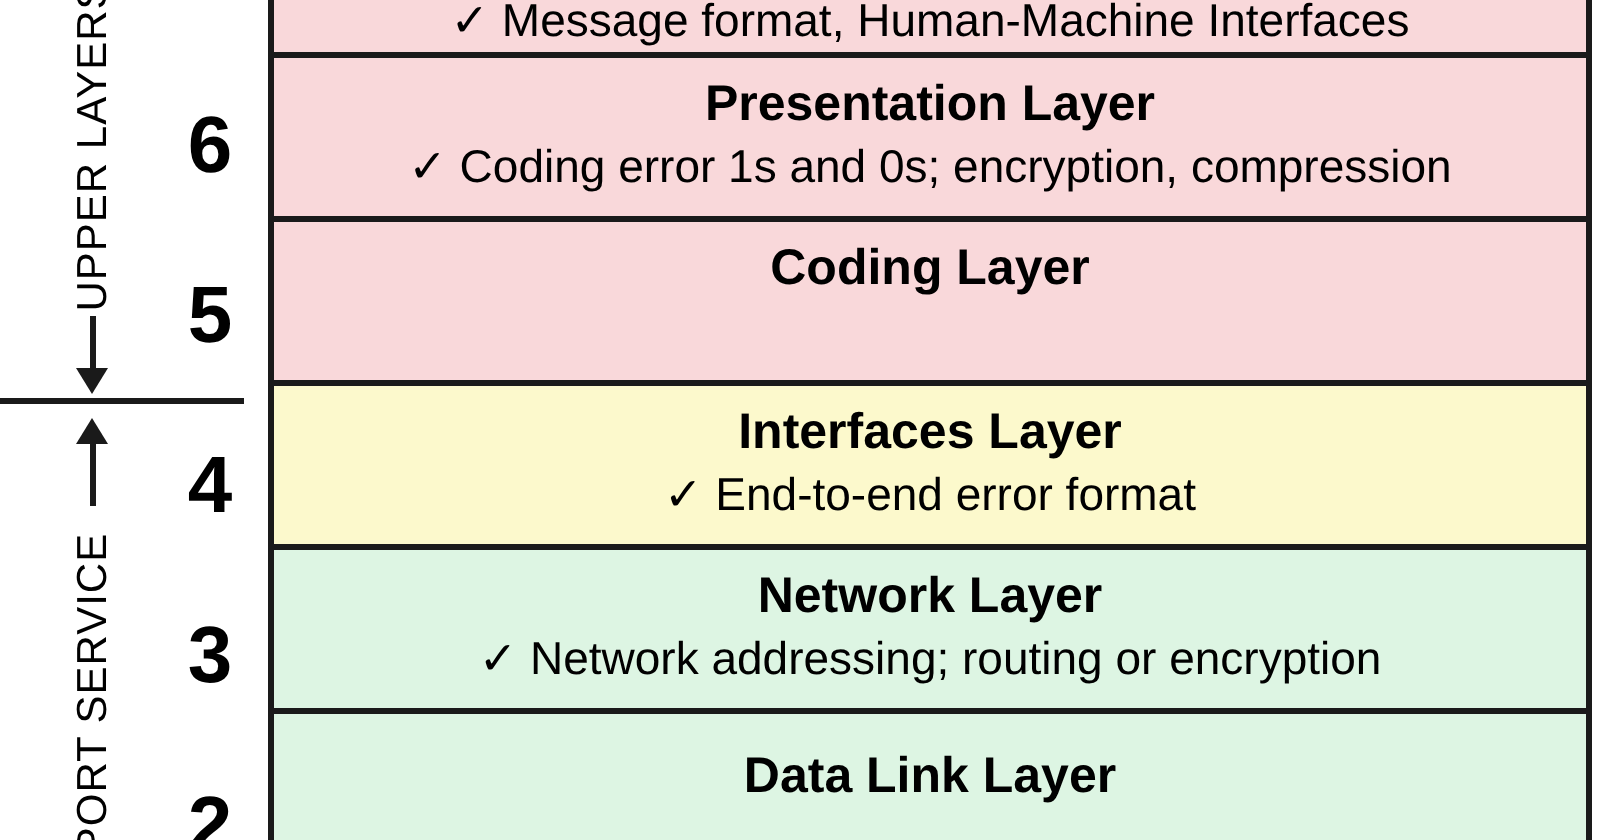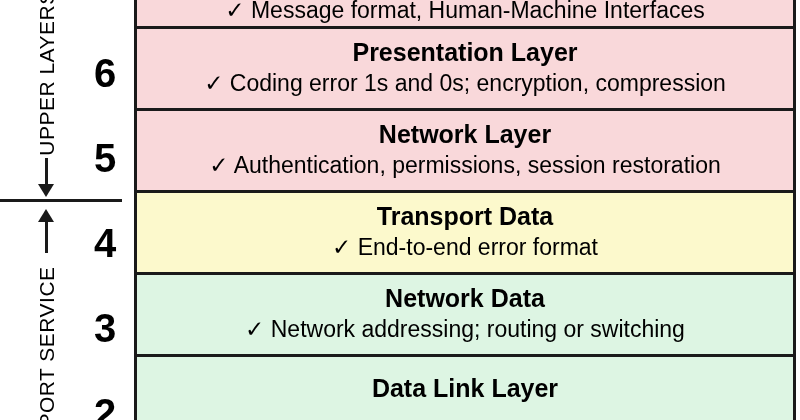--- a/index.html
+++ b/index.html
@@ -120,32 +120,31 @@
       <div class="layer-title"></div>
       <div class="layer-desc">✓ Message format, Human-Machine Interfaces</div>
     </div>
 
     <div class="layer-row" style="background-color: rgb(249, 216, 218);">
       <div class="layer-title">Presentation Layer</div>
       <div class="layer-desc">✓ Coding error 1s and 0s; encryption, compression</div>
     </div>
 
     <div class="layer-row" style="background-color: rgb(249, 216, 218);">
-      <div class="layer-title">Network Layer</div>
-      <div class="layer-desc">✓ Authentication, permissions, session restoration</div>
+      <div class="layer-title">Coding Layer</div>
     </div>
 
     <div class="layer-row" style="background-color: rgb(252, 249, 204);">
-      <div class="layer-title">Transport Data</div>
+      <div class="layer-title">Interfaces Layer</div>
       <div class="layer-desc">✓ End-to-end error format</div>
     </div>
 
     <div class="layer-row" style="background-color: rgb(221, 245, 227);">
-      <div class="layer-title">Network Data</div>
-      <div class="layer-desc">✓ Network addressing; routing or switching</div>
+      <div class="layer-title">Network Layer</div>
+      <div class="layer-desc">✓ Network addressing; routing or encryption</div>
     </div>
 
     <div class="layer-row last" style="background-color: rgb(221, 245, 227);">
       <div class="layer-title">Data Link Layer</div>
       <div class="layer-desc"></div>
     </div>
 
   </div>
 </div>
 

